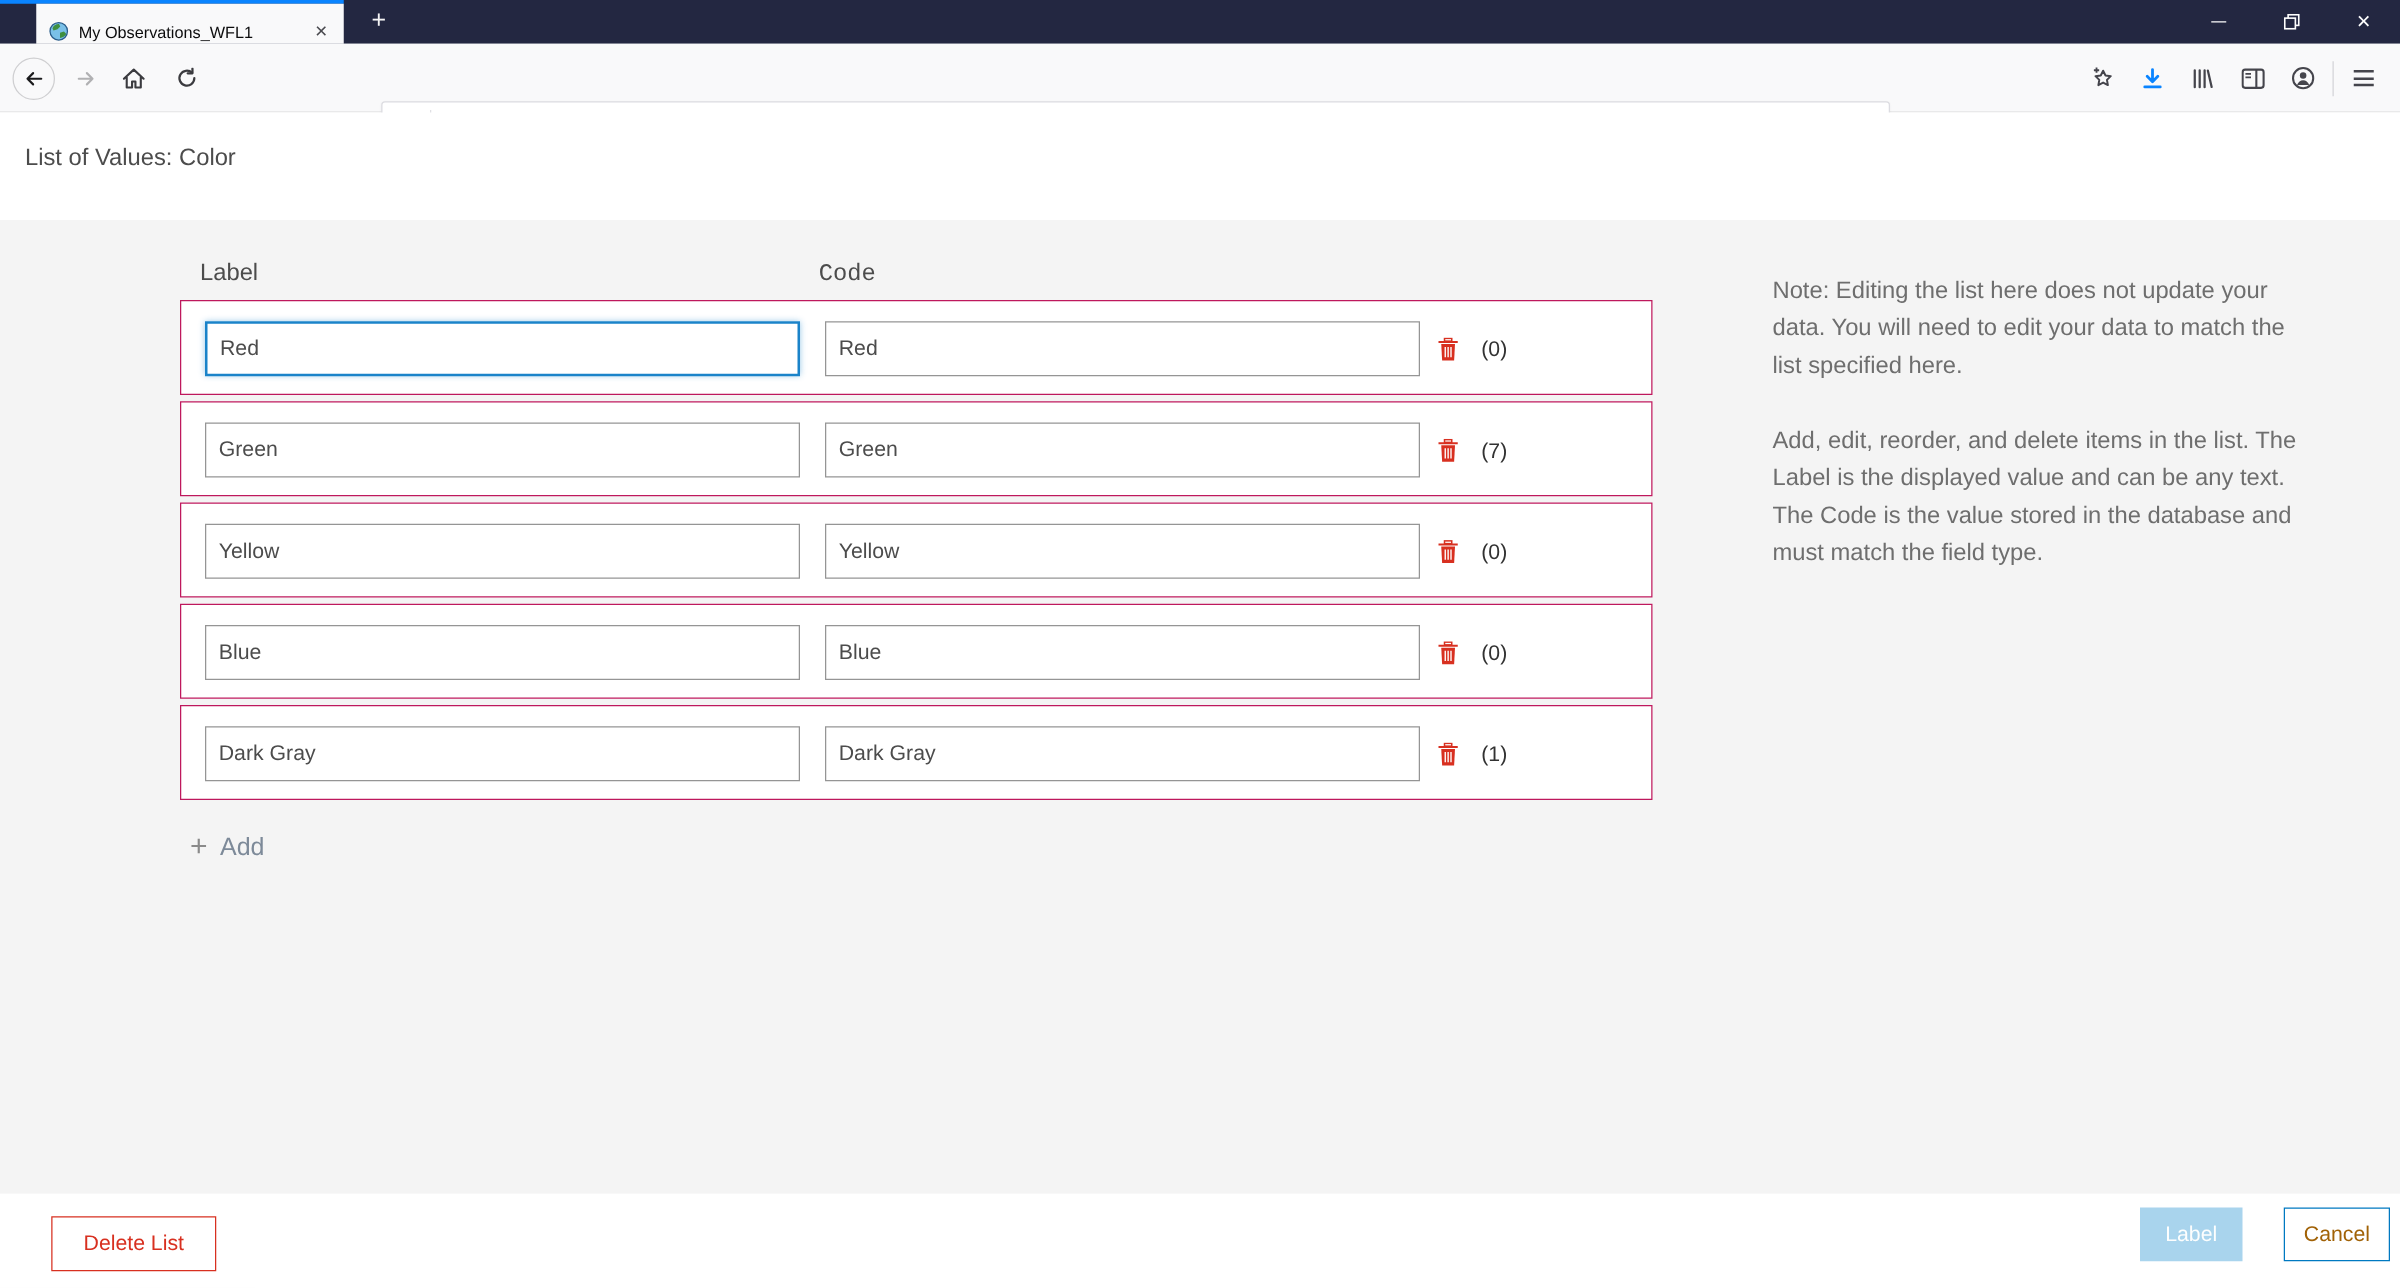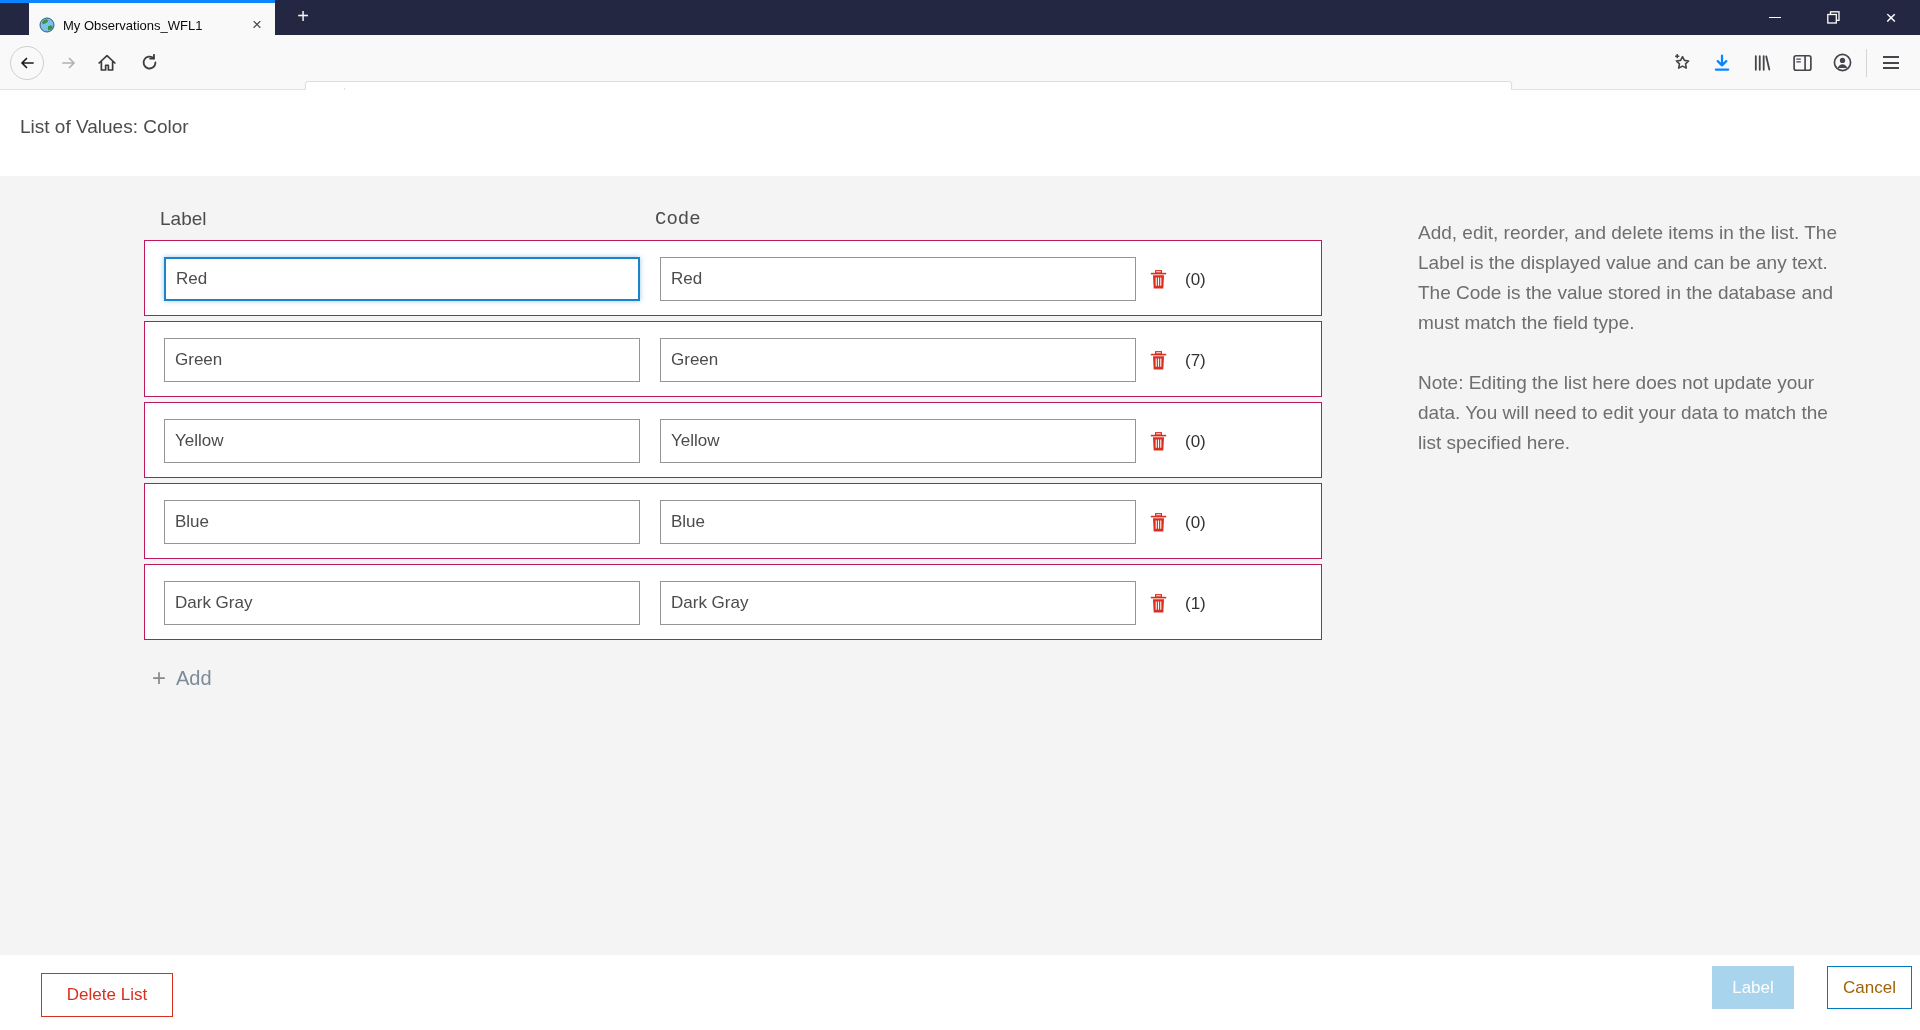--- a/index.html
+++ b/index.html
@@ -299,22 +299,22 @@
       <span class="row-count">(1)</span>
     </div>
   </div>
 
   <button class="add-btn">
     <span class="add-plus">+</span>
     <span class="add-label">Add</span>
   </button>
 
   <div class="help-panel">
+    <p>Note: Editing the list here does not update your data. You will need to edit your data to match the list specified here.</p>
     <p>Add, edit, reorder, and delete items in the list. The Label is the displayed value and can be any text. The Code is the value stored in the database and must match the field type.</p>
-    <p>Note: Editing the list here does not update your data. You will need to edit your data to match the list specified here.</p>
   </div>
 </div>
 
 <div class="dlg-footer">
   <button class="btn delete-btn">Delete List</button>
   <button class="btn save-btn">Label</button>
   <button class="btn cancel-btn">Cancel</button>
 </div>
 
 </body></html>

